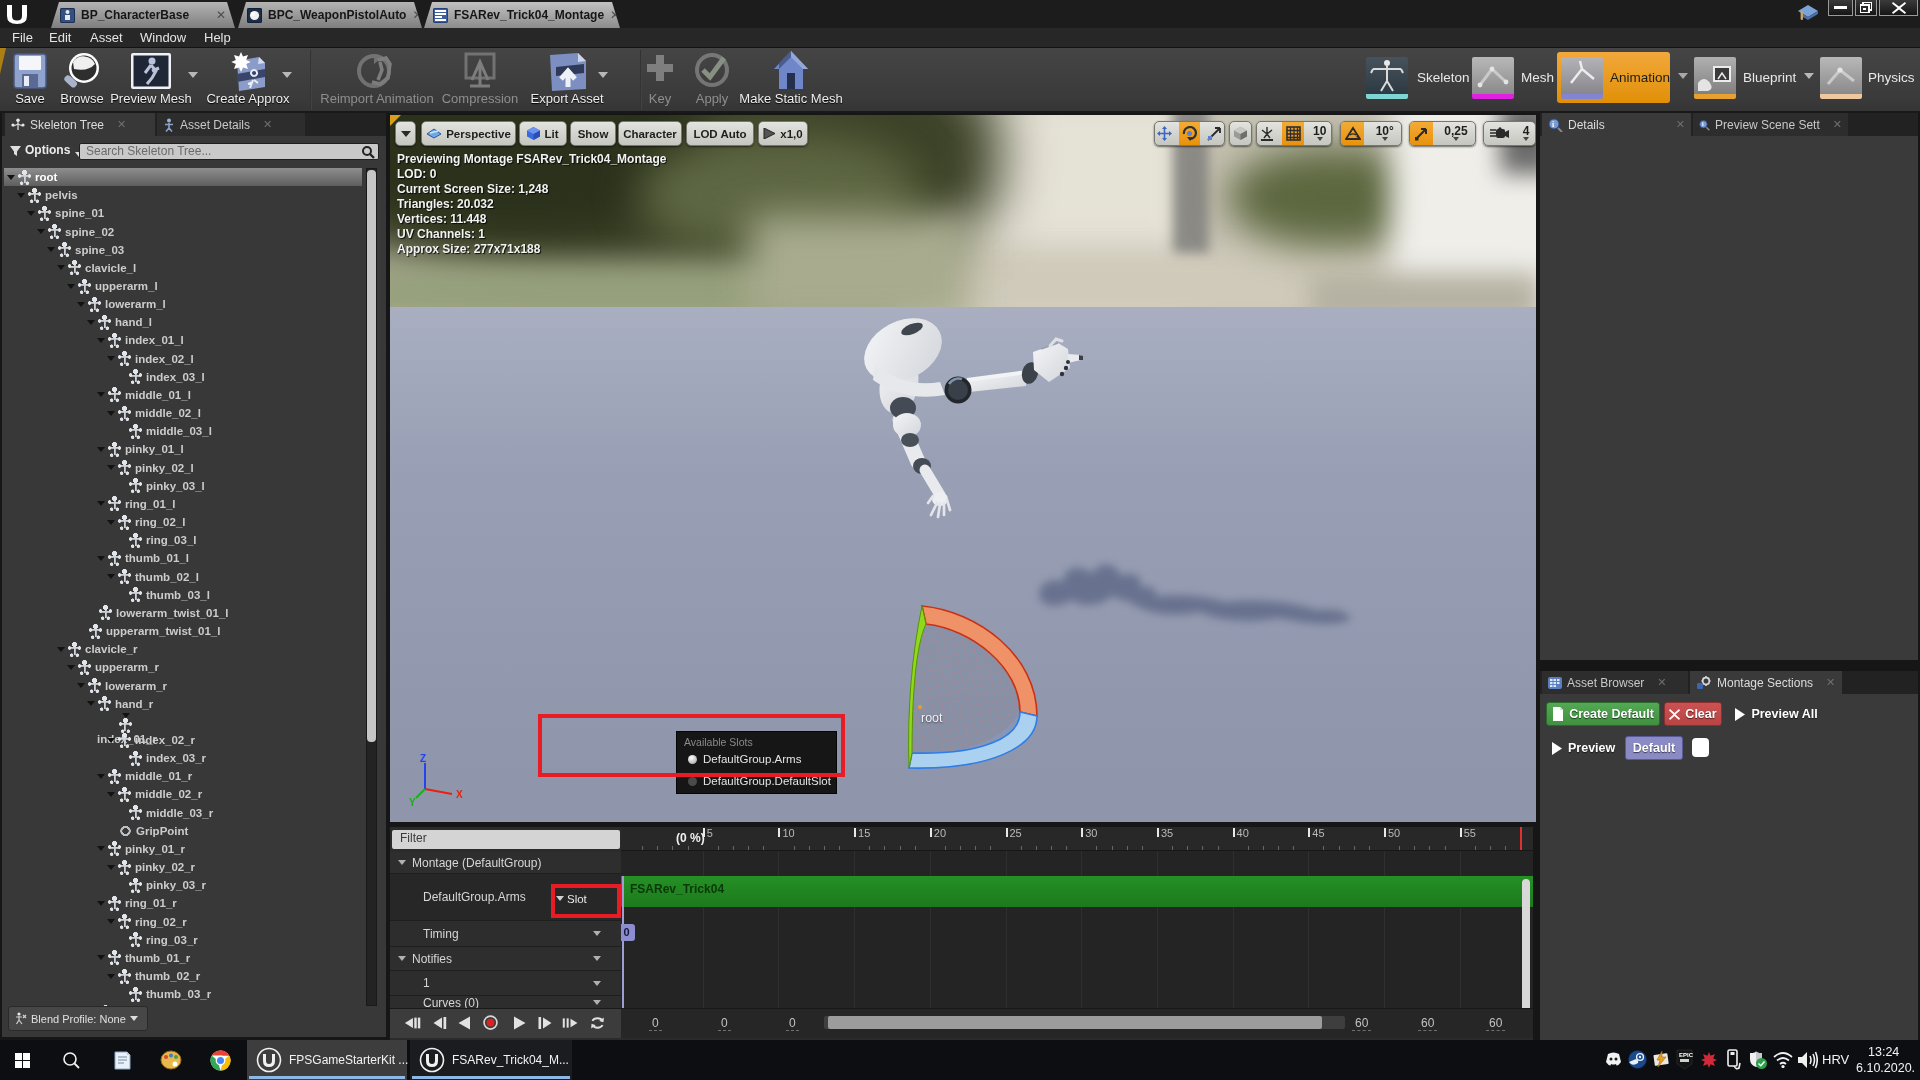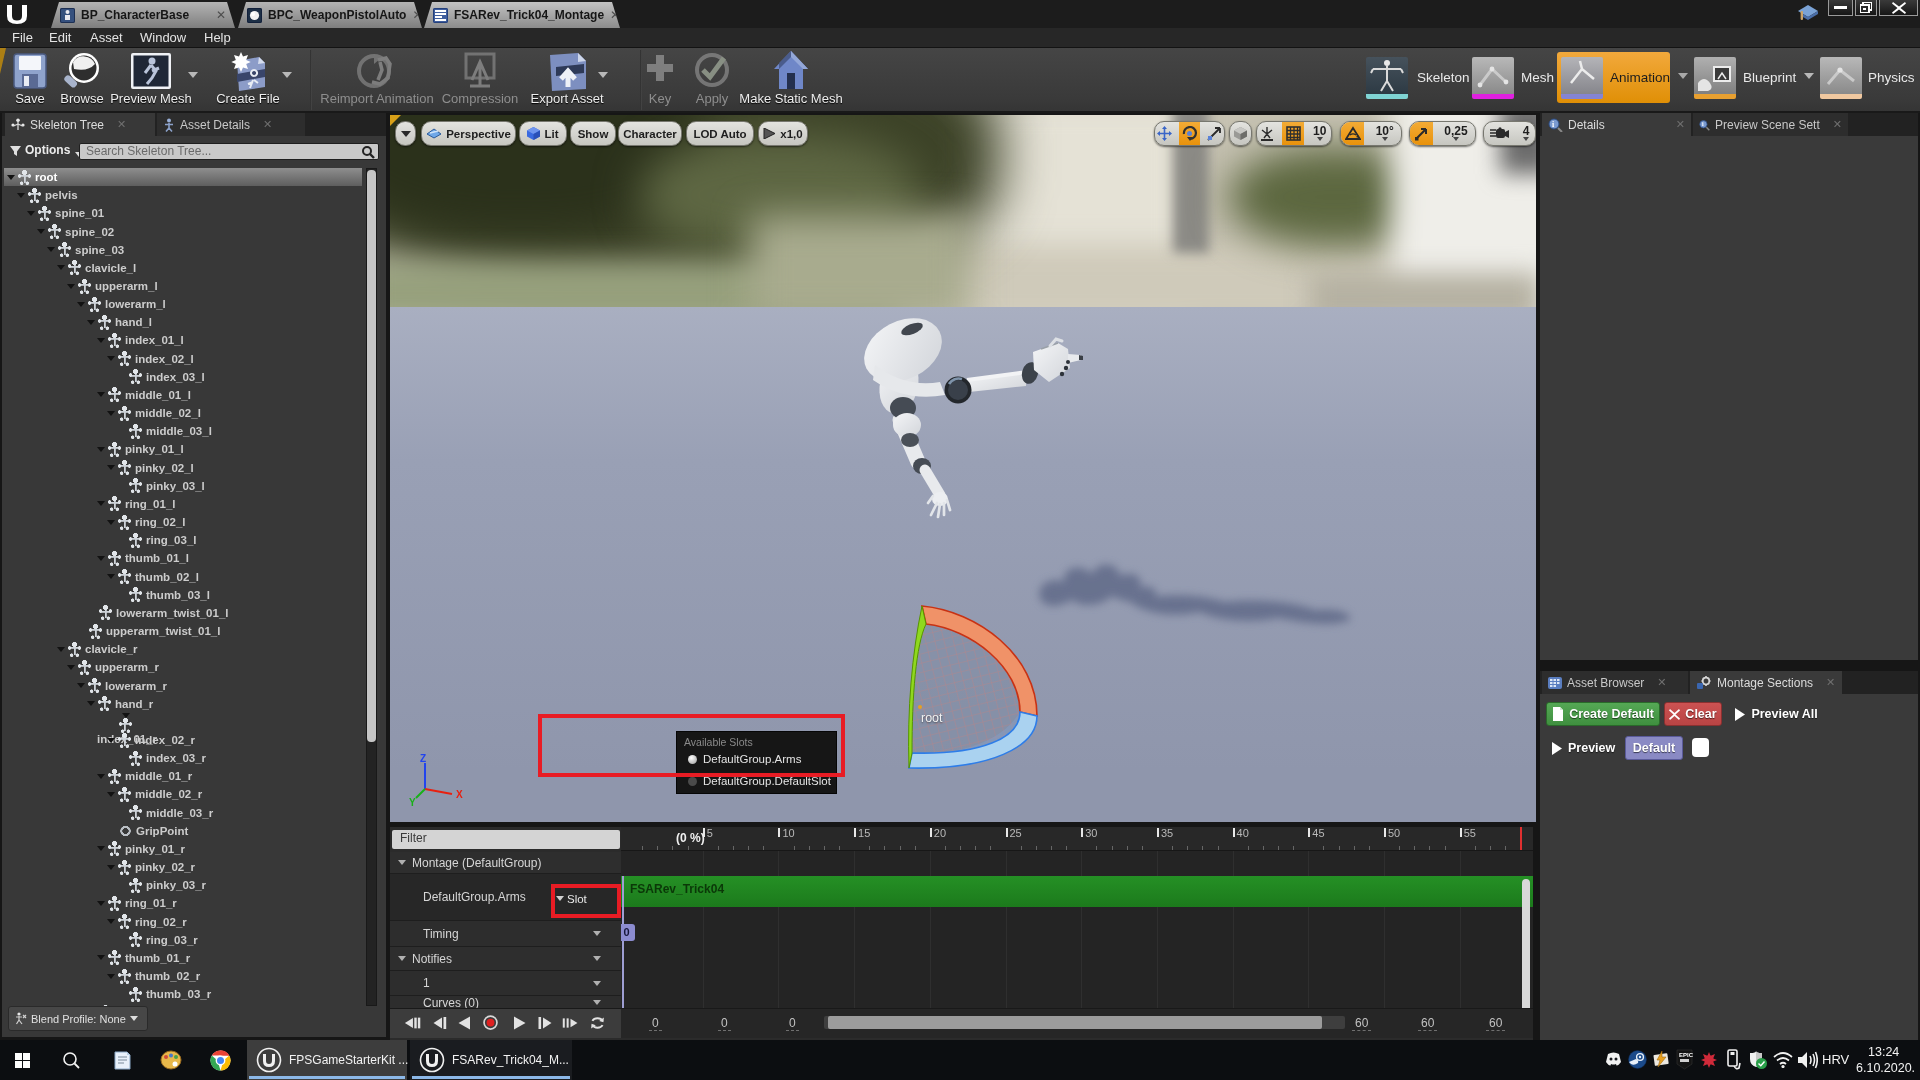--- a/index.html
+++ b/index.html
@@ -33,21 +33,21 @@
 .bico{width:13px;height:15px;margin-right:4px;flex:0 0 auto;background:
  radial-gradient(circle at 50% 16%,#e2e6ea 0 2.3px,rgba(0,0,0,0) 2.8px),
  radial-gradient(circle at 12% 40%,#dfe3e7 0 1.5px,rgba(0,0,0,0) 2px),
  radial-gradient(circle at 88% 40%,#dfe3e7 0 1.5px,rgba(0,0,0,0) 2px),
  radial-gradient(circle at 28% 88%,#dfe3e7 0 1.5px,rgba(0,0,0,0) 2px),
  radial-gradient(circle at 72% 88%,#dfe3e7 0 1.5px,rgba(0,0,0,0) 2px),
  linear-gradient(#cdd2d8,#cdd2d8) 50% 62%/1.8px 10px no-repeat,
  linear-gradient(#cdd2d8,#cdd2d8) 50% 40%/10px 1.8px no-repeat}
 .gico{width:13px;height:14px;margin-right:4px;flex:0 0 auto;background:radial-gradient(circle at 50% 50%,rgba(0,0,0,0) 0 3px,#b9bec4 3.2px 5px,rgba(0,0,0,0) 5.4px)}
 
-.vbtn{position:absolute;top:6px;height:25px;background:linear-gradient(#e3e3df,#c6c6c0);border:1px solid #77776f;border-radius:10px;color:#1e1e1e;font-size:11.5px;font-weight:700;display:flex;align-items:center;justify-content:center;gap:4px;padding:0;box-shadow:0 1px 2px rgba(0,0,0,.55);white-space:nowrap}
+.vbtn{position:absolute;top:6px;height:25px;background:linear-gradient(#e3e3df,#c6c6c0);border:1px solid #77776f;border-radius:5px;color:#1e1e1e;font-size:11.5px;font-weight:700;display:flex;align-items:center;justify-content:center;gap:4px;padding:0;box-shadow:0 1px 2px rgba(0,0,0,.55);white-space:nowrap}
 .vcell{display:flex;align-items:center;justify-content:center;height:23px}
 .vorange{background:linear-gradient(#f3ab35,#e8920c)}
 
 #cmenu{left:568px;top:716px;width:108px;height:173px;background:#161616;border:1px solid #060606;outline:1px solid #3e3e3e;z-index:30;font-size:11.5px;color:#e4e4e4}
 #csub{left:676px;top:731px;width:161px;height:63px;background:#161616;border:1px solid #060606;z-index:31;font-size:11.5px;color:#e4e4e4}
 .mhead{color:#8a8a8a;font-size:10.5px}
 .redbox{position:absolute;border:4px solid #e81c24;z-index:40}
 
 #montage{left:390px;top:827px;width:1143px;height:213px;background:#2b2b2b;z-index:5}
 .mrow{position:absolute;left:0;width:231px;border-bottom:1px solid #1e1e1e;color:#d6d6d6;font-size:12px;display:flex;align-items:center}
@@ -141,21 +141,21 @@
     </svg>
 <div class="tlab ab" style="left:151px;top:91px">Preview Mesh</div>
 <div class="ab caret" style="left:188px;top:72px"></div>
 <svg class="ab" style="left:228px;top:50px" width="42" height="44" viewBox="0 0 42 44">
       <path d="M9,11 L31,7 L37,13 L37,37 L11,41 Z" fill="#8c9cc8"></path>
       <path d="M31,7 L37,13 L30,14 Z" fill="#d5ddee"></path>
       <path d="M9,24 L37,19 L37,27 L9,32 Z" fill="#39456a"></path>
       <path d="M26,26 a3,3 0 1 1 0.1,0 M25,30 l-3,8 M26,30 l4,3 M25,32 l-5,2" stroke="#e8ecf4" stroke-width="2" fill="none"></path>
       <path d="M13,2 l2,4.5 l5,-1.5 l-1.8,5 l4.5,2 l-4.5,2 l1.8,5 l-5,-1.5 l-2,4.5 l-2,-4.5 l-5,1.5 l1.8,-5 l-4.5,-2 l4.5,-2 l-1.8,-5 l5,1.5 Z" fill="#fff"></path>
     </svg>
-<div class="tlab ab" style="left:248px;top:91px">Create File</div>
+<div class="tlab ab" style="left:248px;top:91px">Create Approx</div>
 <div class="ab caret" style="left:282px;top:72px"></div>
 <div class="ab tsep" style="left:310px"></div>
 <svg class="ab" style="left:352px;top:50px" width="48" height="42" viewBox="0 0 48 42" opacity="0.55">
       <circle cx="22" cy="21" r="15" fill="none" stroke="#9a9a9a" stroke-width="4"></circle>
       <path d="M22,4 l6,5 l-6,5" fill="#9a9a9a"></path>
       <path d="M26,10 L34,8 L38,14 L36,28 L28,34 L20,32 M28,12 L30,20 L26,30" stroke="#b0b0b0" stroke-width="3.5" fill="none"></path>
     </svg>
 <div class="tlab ab dis" style="left:377px;top:91px">Reimport Animation</div>
 <svg class="ab" style="left:458px;top:50px" width="44" height="42" viewBox="0 0 44 42" opacity="0.55">
       <rect x="8" y="4" width="28" height="24" fill="none" stroke="#9a9a9a" stroke-width="3"></rect>
@@ -379,20 +379,21 @@
  <div class="ab" style="left:528px;top:590px;width:4px;height:4px;background:#e8a020;border-radius:50%"></div>
  <div class="ab" style="left:531px;top:596px;color:#f2f2f2;font-size:12.5px;text-shadow:0 1px 2px rgba(0,0,0,.5)">root</div>
  <svg class="ab" style="left:18px;top:638px" width="60" height="55" viewBox="0 0 60 55">
         <path d="M17,10 L17,36" stroke="#2244ee" stroke-width="2"></path>
         <path d="M17,36 L44,41" stroke="#e82010" stroke-width="2"></path>
         <path d="M17,36 L8,45" stroke="#18b018" stroke-width="2"></path>
         <text x="12" y="9" fill="#2244ee" font-size="10" font-weight="bold">Z</text>
         <text x="48" y="45" fill="#e82010" font-size="10" font-weight="bold">X</text>
         <text x="1" y="53" fill="#18b018" font-size="10" font-weight="bold">Y</text>
       </svg>
+ <div class="ab" style="left:7px;top:37px;color:#f2f2f2;font-size:12px;font-weight:700;line-height:15px;text-shadow:1px 1px 1px rgba(0,0,0,.85)">Previewing Montage FSARev_Trick04_Montage<br>LOD: 0<br>Current Screen Size: 1,248<br>Triangles: 20.032<br>Vertices: 11.448<br>UV Channels: 1<br>Approx Size: 277x71x188</div>
  <div class="ab" style="left:0;top:0;width:0;height:0;border-top:11px solid #d8a018;border-right:11px solid transparent"></div>
 
  <div class="vbtn" style="left:5px;width:21px;padding:0">
         <span style="width:0;height:0;border-left:5px solid transparent;border-right:5px solid transparent;border-top:6px solid #2a2a2a"></span>
       </div>
  <div class="vbtn" style="left:31px;width:95px"><svg width="16" height="11" viewBox="0 0 16 11">
           <path d="M1,6 L8,1 L15,6 L8,10 Z" fill="#6fa8e8" stroke="#2a5a9a" stroke-width="1"></path>
           <path d="M4,5 l8,-2" stroke="#cfe4fa" stroke-width="1.5"></path>
         </svg>Perspective</div>
  <div class="vbtn" style="left:129px;width:48px"><svg width="13" height="13" viewBox="0 0 13 13">

